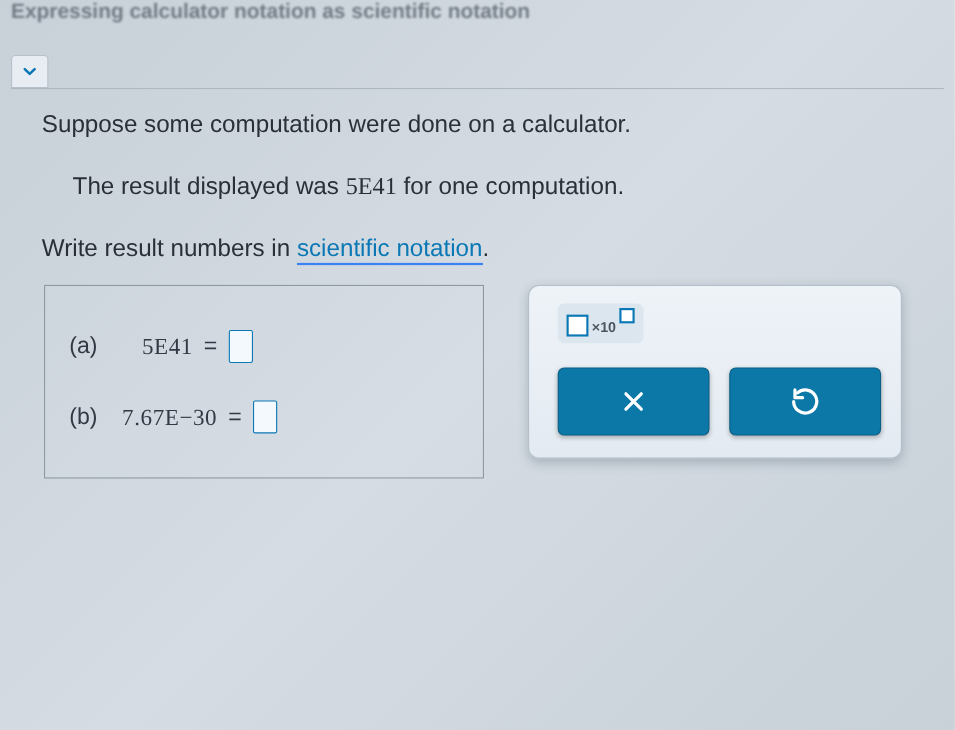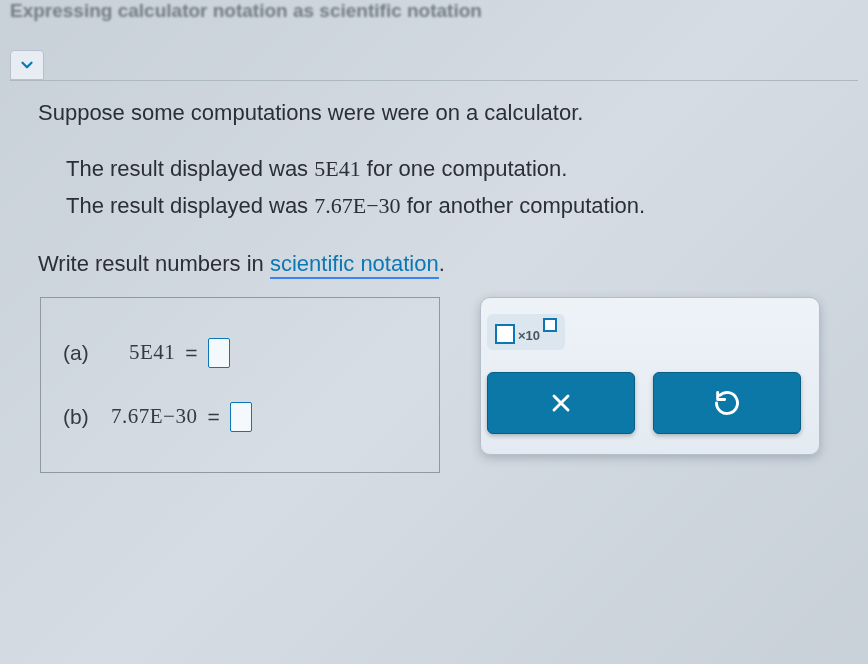--- a/index.html
+++ b/index.html
@@ -98,21 +98,21 @@
     border-radius: 2px;
     cursor: text;
   }
 
   .tool-panel {
     width: 340px;
     border: 1px solid #b4bfca;
     border-radius: 10px;
     background: linear-gradient(#eef3f8, #e3eaf1);
     box-shadow: 0 3px 10px rgba(40,60,80,0.25);
-    padding: 16px 18px 20px 6px;
+    padding: 16px 18px 20px 26px;
   }
   .tool-top {
     background: #dbe6ef;
     border-radius: 6px;
     padding: 10px 8px 6px 8px;
     display: inline-flex;
     align-items: flex-start;
     gap: 2px;
     cursor: pointer;
     margin-bottom: 22px;
@@ -166,28 +166,25 @@
 
 <div class="chevron-box">
   <svg viewBox="0 0 24 24" fill="none" stroke="#0b78b5" stroke-width="3" stroke-linecap="round" stroke-linejoin="round">
       <polyline points="6 9 12 15 18 9"></polyline>
     </svg>
 </div>
 
 <div class="divider"></div>
 
 <div class="content">
-  <div class="q-line1">Suppose some computations were were on a calculator.</div>
+  <div class="q-line1">Suppose some computation were done on a calculator.</div>
 
   <div class="indent">
     <div class="q-line">
       <span>The result displayed was </span><span class="mathy">5E41</span><span> for one computation.</span>
-    </div>
-    <div class="q-line">
-      <span>The result displayed was </span><span class="mathy">7.67E−30</span><span> for another computation.</span>
     </div>
   </div>
 
   <div class="q-line2">
     <span>Write result numbers in </span><span class="sci-link">scientific notation</span><span>.</span>
   </div>
 
   <div class="work-row">
 
     <div class="answer-box">

